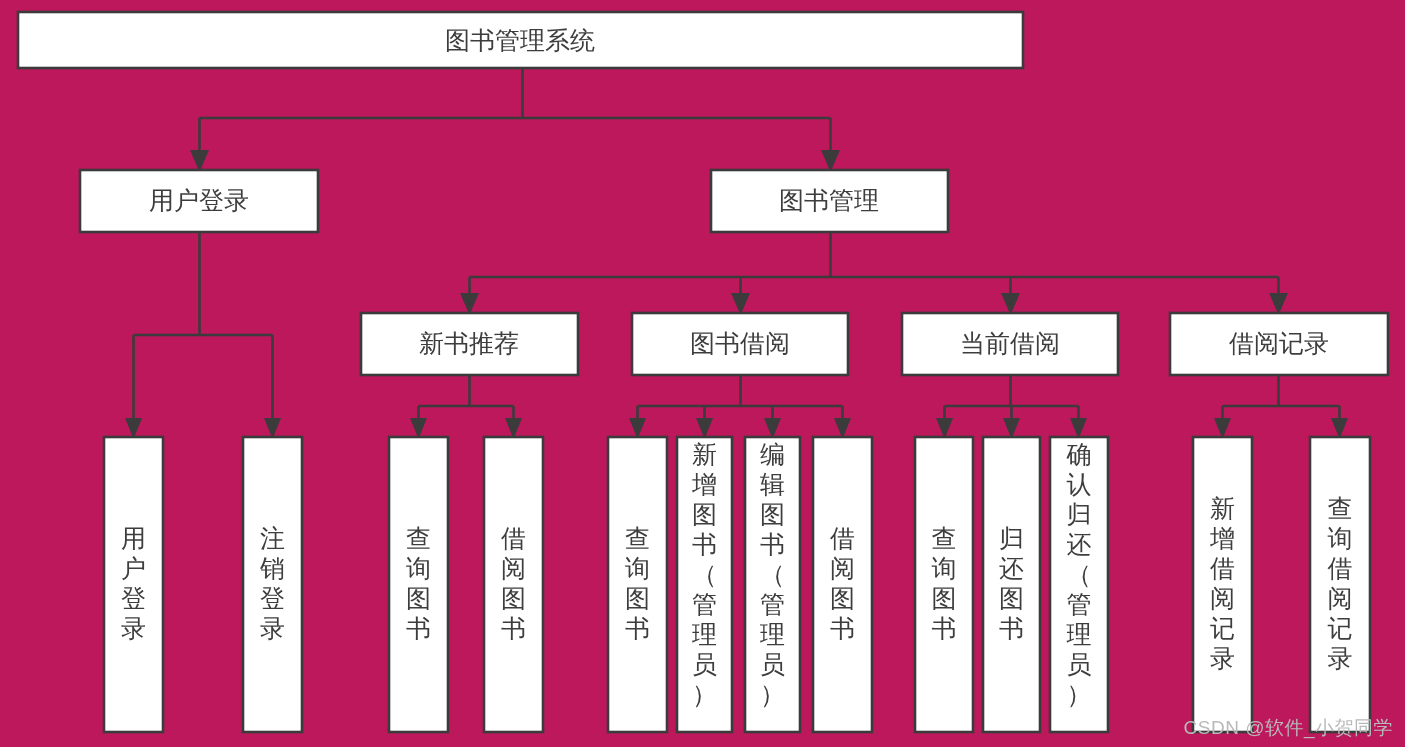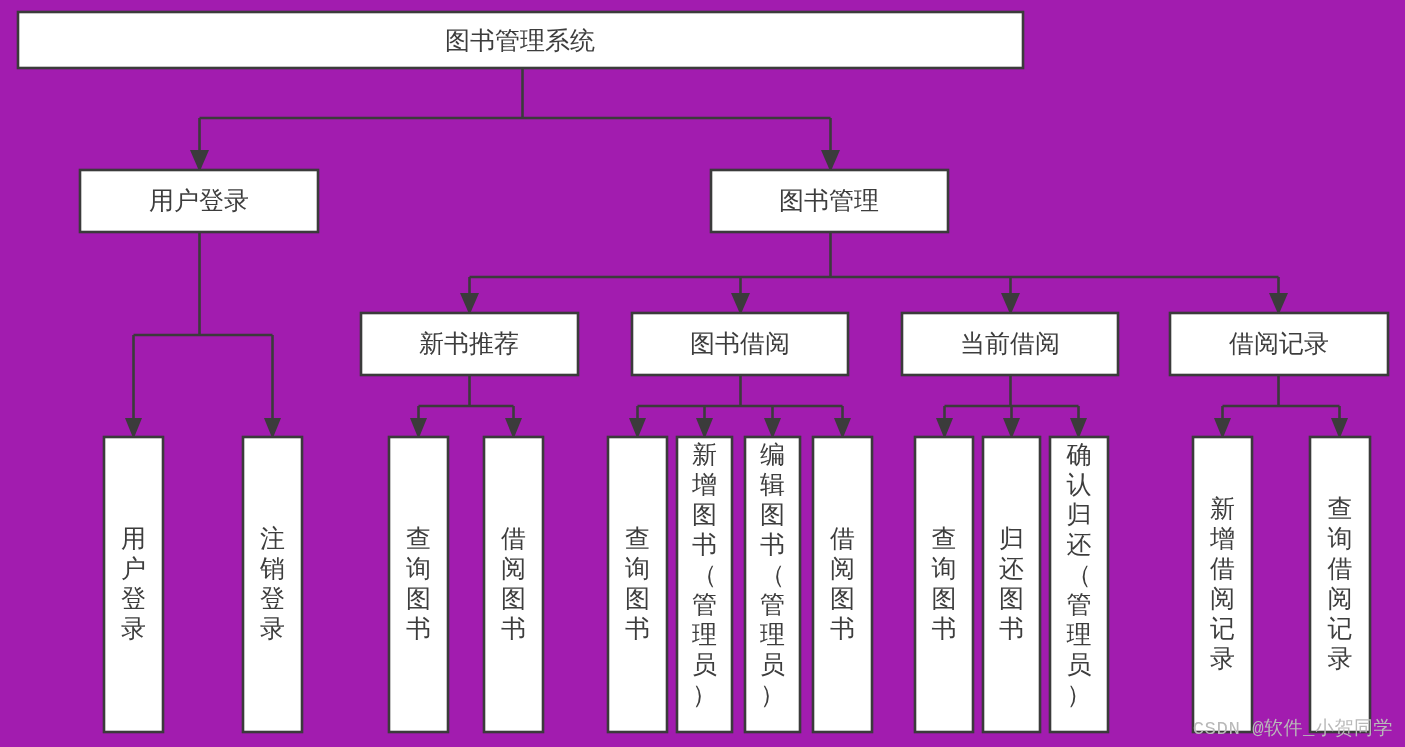--- a/index.html
+++ b/index.html
@@ -7,21 +7,21 @@
     padding: 0;
     background: #ffffff;
   }
   body {
     font-family: "Liberation Sans", "DejaVu Sans", sans-serif;
   }
   #diagram-root {
     position: relative;
     width: 1405px;
     height: 747px;
-    background: #a21caf;
+    background: #be185d;
     overflow: hidden;
   }
   svg.tree-canvas {
     position: absolute;
     top: 0;
     left: 0;
     width: 1405px;
     height: 747px;
     display: block;
   }
@@ -49,21 +49,21 @@
   .node-label-vertical {
     fill: #3d3d3d;
     font-family: "Liberation Sans", "DejaVu Sans", sans-serif;
     font-size: 25px;
     text-anchor: middle;
   }
   .watermark {
     position: absolute;
     right: 12px;
     bottom: 6px;
-    font-family: Liberation Mono, monospace;
+    font-family: Liberation Sans, sans-serif;
     font-size: 19px;
     color: #b9b9b9;
     letter-spacing: 0.5px;
     white-space: nowrap;
     user-select: none;
   }
 </style>
 </head>
 <body>
 

